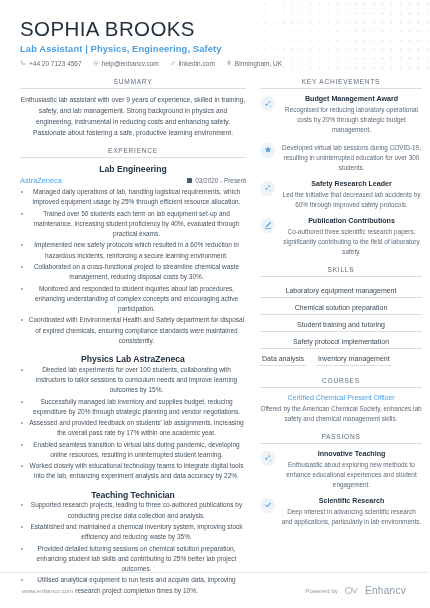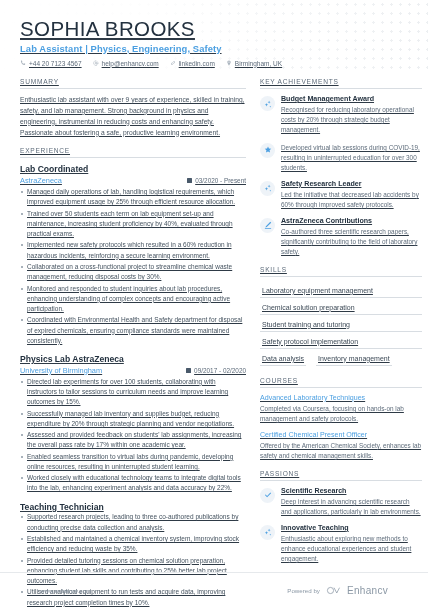--- a/index.html
+++ b/index.html
@@ -3,21 +3,21 @@
 <meta charset="utf-8">
 <style>
   * { box-sizing: border-box; margin: 0; padding: 0; }
   html, body {
     width: 430px; height: 608px;
     background: #ffffff;
     font-family: "Liberation Sans", sans-serif;
     color: #2e3a46;
     overflow: hidden;
   }
-  .page { position: relative; width: 428px; height: 608px; background: #fff; text-decoration: underline; }
+  .page { position: relative; width: 428px; height: 608px; background: #fff; }
 
   
   .header {
     position: relative;
     height: 72px;
     padding: 18px 0 0 20px;
     background-color: #ffffff;
     background-image: radial-gradient(#e9ecef 1px, transparent 1.1px);
     background-size: 9px 9px;
     background-position: 0 0;
@@ -44,21 +44,21 @@
   
   .body { display: flex; padding: 6px 14px 0 20px; gap: 14px; }
   .col-left { width: 226px; flex: 0 0 226px; }
   .col-right { width: 162px; flex: 0 0 162px; }
 
   .sec-title {
     font-size: 6.6px; letter-spacing: .75px; color: #5d6b7a;
     text-transform: uppercase; padding-bottom: 3px;
     border-bottom: 1px solid #d8dde2; margin-bottom: 6px;
   }
-  .sec { margin-bottom: 9px; }
+  .sec { margin-bottom: 9px; text-align: center; }
 
   .summary-text { font-size: 6.7px; line-height: 1.62; color: #44525f; }
 
   
   .job { margin-bottom: 8px; }
   .job-title { font-size: 8.6px; font-weight: 700; color: #23313f; line-height: 1.25; }
   .job-meta { display: flex; align-items: center; justify-content: space-between; margin-top: 1px; margin-bottom: 2px; gap: 27px; }
   .job-company { font-size: 7.4px; color: #4b9fe1; font-weight: 400; }
   .job-dates { display: flex; align-items: center; gap: 3px; font-size: 6.4px; color: #5d6b7a; }
   .cal-ic { width: 5px; height: 5px; background: #49596a; display: inline-block; border-radius: .5px; flex: 0 0 5px; }
@@ -95,21 +95,21 @@
   
   .course { margin-bottom: 7px; }
   .course-title { font-size: 7.1px; color: #4b9fe1; font-weight: 400; line-height: 1.3; }
   .course-desc { font-size: 6.4px; line-height: 1.55; color: #5d6b7a; margin-top: 1px; }
 
   
   .footer {
     position: absolute; left: 0; right: 0; bottom: 0; height: 36px;
     border-top: 1px solid #e6e9ec;
     display: flex; align-items: center; justify-content: space-between;
-    padding: 0 40px;
+    padding: 0 22px;
   }
   .foot-url { font-size: 6.2px; color: #8b98a5; }
   .foot-right { display: flex; align-items: center; gap: 6px; }
   .foot-powered { font-size: 6.2px; color: #8b98a5; }
   .foot-brand { font-size: 10px; color: #8b98a5; letter-spacing: .3px; }
   .foot-logo svg { width: 15px; height: 9px; display: block; }
 </style>
 </head>
 <body>
 
@@ -165,46 +165,39 @@
 
       <div class="sec">
         <div class="sec-title">SUMMARY</div>
         <div class="summary-text">Enthusiastic lab assistant with over 9 years of experience, skilled in training, safety, and lab management. Strong background in physics and engineering, instrumental in reducing costs and enhancing safety. Passionate about fostering a safe, productive learning environment.</div>
       </div>
 
       <div class="sec">
         <div class="sec-title">EXPERIENCE</div>
         <div id="jobs">
   <div class="job">
-    <div class="job-title">Lab Coordinated</div>
+    <div class="job-title">Lab Engineering</div>
     <div class="job-meta">
       <span class="job-company">AstraZeneca</span>
       <span class="job-dates">
         <span class="cal-ic"></span>
         <span>03/2020 - Present</span>
       </span>
     </div>
     <ul class="bullets">
       <li>Managed daily operations of lab, handling logistical requirements, which improved equipment usage by 25% through efficient resource allocation.</li>
                 <li>Trained over 50 students each term on lab equipment set-up and maintenance, increasing student proficiency by 40%, evaluated through practical exams.</li>
                 <li>Implemented new safety protocols which resulted in a 60% reduction in hazardous incidents, reinforcing a secure learning environment.</li>
                 <li>Collaborated on a cross-functional project to streamline chemical waste management, reducing disposal costs by 30%.</li>
                 <li>Monitored and responded to student inquiries about lab procedures, enhancing understanding of complex concepts and encouraging active participation.</li>
                 <li>Coordinated with Environmental Health and Safety department for disposal of expired chemicals, ensuring compliance standards were maintained consistently.</li>
     </ul>
   </div>
   <div class="job">
     <div class="job-title">Physics Lab AstraZeneca</div>
-    <div class="job-meta">
-      <span class="job-company">University of Birmingham</span>
-      <span class="job-dates">
-        <span class="cal-ic"></span>
-        <span>09/2017 - 02/2020</span>
-      </span>
-    </div>
     <ul class="bullets">
       <li>Directed lab experiments for over 100 students, collaborating with instructors to tailor sessions to curriculum needs and improve learning outcomes by 15%.</li>
                 <li>Successfully managed lab inventory and supplies budget, reducing expenditure by 20% through strategic planning and vendor negotiations.</li>
                 <li>Assessed and provided feedback on students' lab assignments, increasing the overall pass rate by 17% within one academic year.</li>
                 <li>Enabled seamless transition to virtual labs during pandemic, developing online resources, resulting in uninterrupted student learning.</li>
                 <li>Worked closely with educational technology teams to integrate digital tools into the lab, enhancing experiment analysis and data accuracy by 22%.</li>
     </ul>
   </div>
   <div class="job">
     <div class="job-title">Teaching Technician</div>
@@ -257,21 +250,21 @@
       <span class="ach-desc" style="display:block">Led the initiative that decreased lab accidents by 60% through improved safety protocols.</span>
     </span>
   </div>
   <div class="ach">
     <span class="ach-ic">
                 <svg viewBox="0 0 16 16">
                   <path d="M12.6 1.6 14.4 3.4 5.6 12.2 2.8 13.2 3.8 10.4zM1.8 14.1h12.4v1.3H1.8z"></path>
                 </svg>
               </span>
     <span class="ach-body">
-      <span class="ach-title" style="display:block">AstraZeneca Contributions</span>
+      <span class="ach-title" style="display:block">Publication Contributions</span>
       <span class="ach-desc" style="display:block">Co-authored three scientific research papers, significantly contributing to the field of laboratory safety.</span>
     </span>
   </div>
           </div>
       </div>
 
       <div class="sec">
         <div class="sec-title">SKILLS</div>
         <div class="skills" id="skills">
   <span class="skill full">Laboratory equipment management</span>
@@ -285,53 +278,49 @@
   <span class="skill">Data analysis</span>
 
   <span class="skill">Inventory management</span>
 </div>
       </div>
 
       <div class="sec">
         <div class="sec-title">COURSES</div>
         <div id="courses">
   <div class="course">
-    <div class="course-title">Advanced Laboratory Techniques</div>
-    <div class="course-desc">Completed via Coursera, focusing on hands-on lab management and safety protocols.</div>
-  </div>
-  <div class="course">
     <div class="course-title">Certified Chemical Present Officer</div>
     <div class="course-desc">Offered by the American Chemical Society, enhances lab safety and chemical management skills.</div>
   </div>
           </div>
       </div>
 
       <div class="sec">
         <div class="sec-title">PASSIONS</div>
         <div id="passions">
   <div class="ach">
     <span class="ach-ic">
                 <svg viewBox="0 0 16 16">
+                  <path d="M10.2 1.4 11 3.6l2.2.8-2.2.8-.8 2.2-.8-2.2-2.2-.8 2.2-.8zM5 6.2l.9 2.4 2.4.9-2.4.9L5 12.8l-.9-2.4-2.4-.9 2.4-.9zm7.6 5.3.5 1.3 1.3.5-1.3.5-.5 1.3-.5-1.3-1.3-.5 1.3-.5z"></path>
+                </svg>
+              </span>
+    <span class="ach-body">
+      <span class="ach-title" style="display:block">Innovative Teaching</span>
+      <span class="ach-desc" style="display:block">Enthusiastic about exploring new methods to enhance educational experiences and student engagement.</span>
+    </span>
+  </div>
+  <div class="ach">
+    <span class="ach-ic">
+                <svg viewBox="0 0 16 16">
                   <path d="M6.2 12.6 1.8 8.2l1.4-1.4 3 3 6.6-6.6 1.4 1.4z"></path>
                 </svg>
               </span>
     <span class="ach-body">
       <span class="ach-title" style="display:block">Scientific Research</span>
       <span class="ach-desc" style="display:block">Deep interest in advancing scientific research and applications, particularly in lab environments.</span>
-    </span>
-  </div>
-  <div class="ach">
-    <span class="ach-ic">
-                <svg viewBox="0 0 16 16">
-                  <path d="M10.2 1.4 11 3.6l2.2.8-2.2.8-.8 2.2-.8-2.2-2.2-.8 2.2-.8zM5 6.2l.9 2.4 2.4.9-2.4.9L5 12.8l-.9-2.4-2.4-.9 2.4-.9zm7.6 5.3.5 1.3 1.3.5-1.3.5-.5 1.3-.5-1.3-1.3-.5 1.3-.5z"></path>
-                </svg>
-              </span>
-    <span class="ach-body">
-      <span class="ach-title" style="display:block">Innovative Teaching</span>
-      <span class="ach-desc" style="display:block">Enthusiastic about exploring new methods to enhance educational experiences and student engagement.</span>
     </span>
   </div>
           </div>
       </div>
 
     </div>
   </div>
 
   <div class="footer">
     <div class="foot-url">www.enhancv.com</div>

